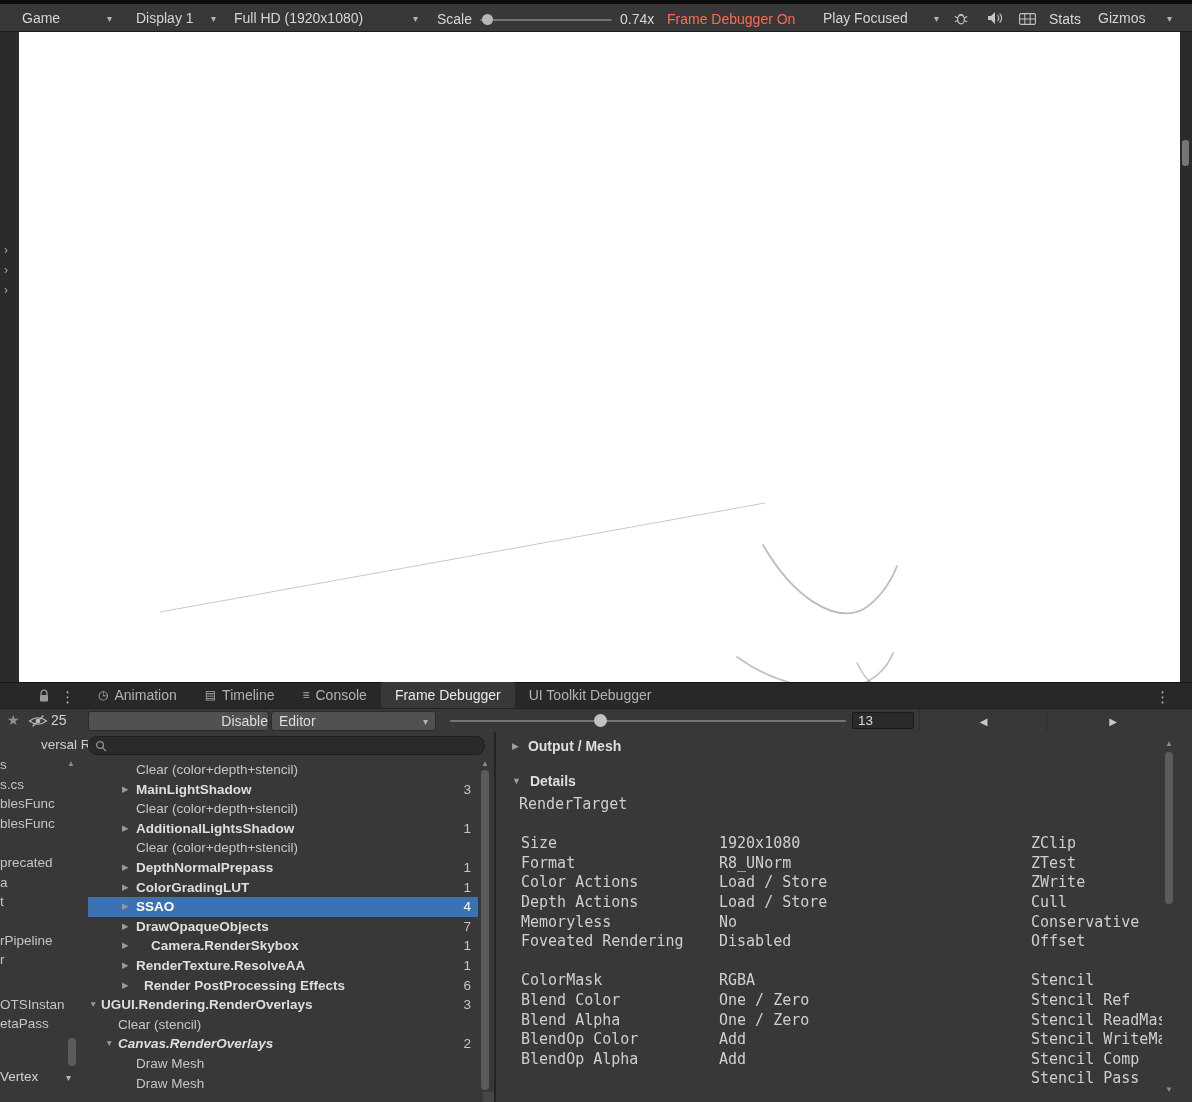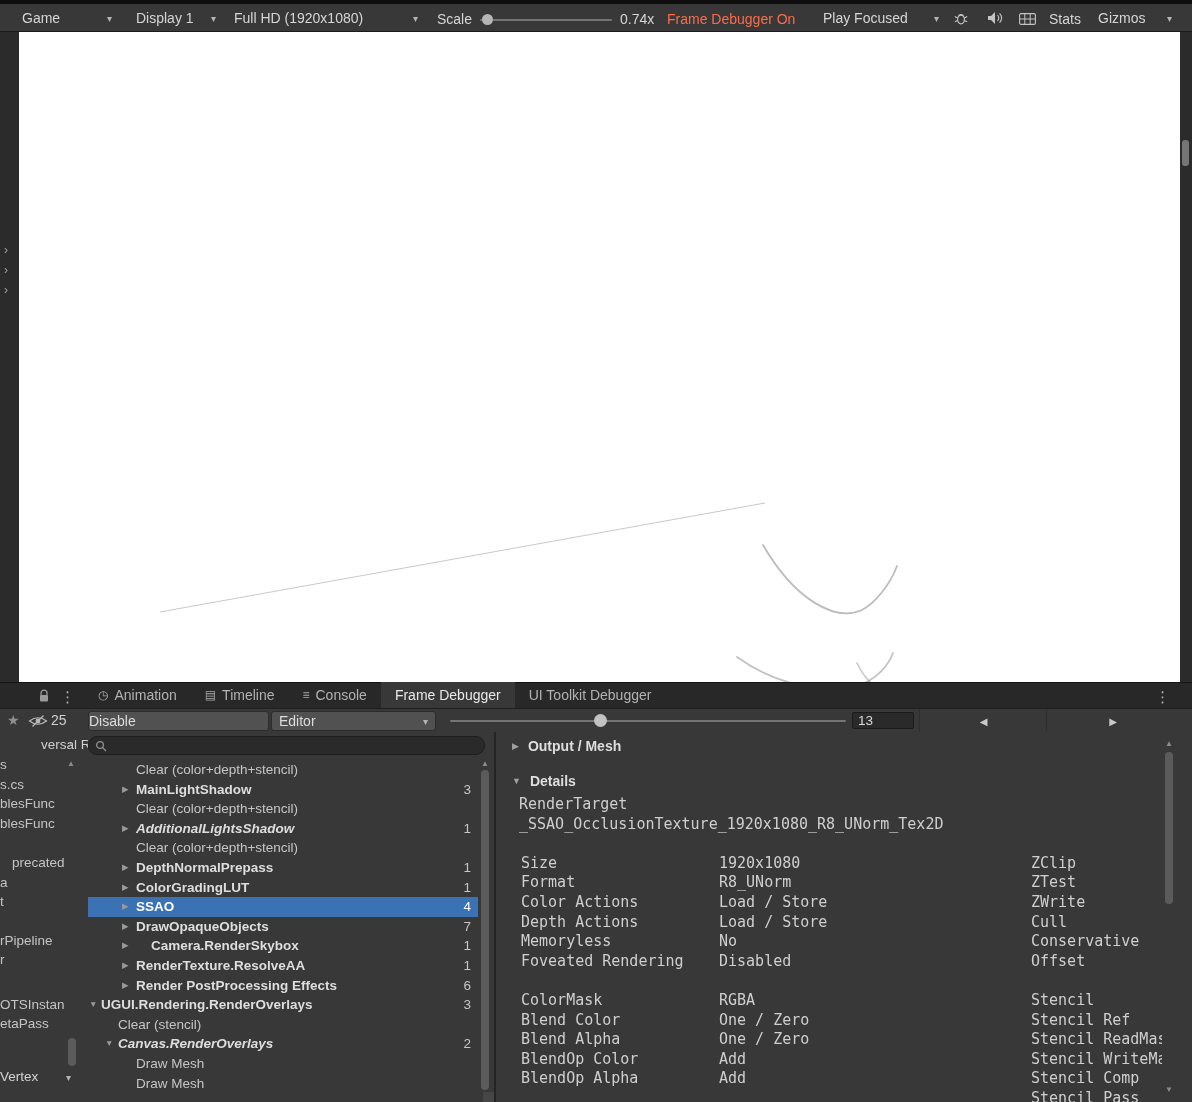--- a/index.html
+++ b/index.html
@@ -24,21 +24,21 @@
   .v-thumb{background:#757575;border-radius:3px;}
   
   .tab-bar{left:0;top:682px;width:1192px;height:26px;background:#282828;border-top:1px solid #151515;box-sizing:border-box;}
   .tabs{left:84px;top:682px;height:26px;display:flex;align-items:stretch;}
   .tab{display:flex;align-items:center;gap:6px;padding:0 14px;font-size:14px;color:#b2b2b2;white-space:nowrap;}
   .tab.active{background:#383838;color:#e9e9e9;}
   .tab-icon{font-size:12px;color:#a6a6a6;}
   .kebab{font-size:15px;color:#b0b0b0;}
   
   .fd-toolbar{left:0;top:708px;width:1192px;height:24px;background:#383838;border-top:1px solid #1f1f1f;box-sizing:border-box;}
-  .btn{background:#515151;border:1px solid #2c2c2c;border-radius:3px;display:flex;align-items:center;justify-content:flex-start;
+  .btn{background:#515151;border:1px solid #2c2c2c;border-radius:3px;display:flex;align-items:center;justify-content:flex-end;
        font-size:14px;color:#dcdcdc;box-sizing:border-box;}
   .dd-btn{justify-content:space-between;padding:0 7px;}
   .num-field{background:#2a2a2a;border:1px solid #1a1a1a;border-radius:2px;color:#dadada;font-size:13.5px;
              font-family:"Liberation Sans",sans-serif;padding:0 5px;box-sizing:border-box;outline:none;}
   .nav-btn{display:flex;align-items:center;justify-content:center;border-left:1px solid #2e2e2e;font-size:10px;color:#c8c8c8;}
   .mini-ic{color:#8f8f8f;font-size:14px;}
   
   .bg-panel{left:0;top:732px;width:88px;height:370px;background:#383838;overflow:hidden;}
   .frag{position:absolute;left:0;font-size:13.5px;color:#c4c4c4;white-space:nowrap;}
   .breadcrumb{font-size:13.5px;color:#cfcfcf;white-space:nowrap;}
@@ -214,21 +214,21 @@
     <span class="abs breadcrumb" style="left:0;top:5px;padding-left:41px;">versal RP</span>
     <span class="abs" style="left:68px;top:5px;font-size:12px;color:#9a9a9a;">›</span>
     <span class="abs sb-arrow" style="left:67px;top:28px;">▲</span>
     <div class="abs sb-thumb" style="left:68px;top:306px;width:8px;height:28px;"></div>
     <span class="abs frag" style="top:337px;color:#d4d4d4;">Vertex</span>
     <span class="abs caret" style="left:60px;top:340px;">▾</span>
   <span class="frag" style="top: 25px;">s</span>
       <span class="frag" style="top: 45px;">s.cs</span>
       <span class="frag" style="top: 64px;">blesFunc</span>
       <span class="frag" style="top: 84px;">blesFunc</span>
-      <span class="frag" style="top: 123px; padding-left: 12px;">precated</span>
+      <span class="frag" style="top: 123px;">precated</span>
       <span class="frag" style="top: 143px;">a</span>
       <span class="frag" style="top: 162px;">t</span>
       <span class="frag" style="top: 201px;">rPipeline</span>
       <span class="frag" style="top: 220px;">r</span>
       <span class="frag" style="top: 265px;">OTSInstan</span>
       <span class="frag" style="top: 284px;">etaPass</span>
     </div>
 
   <div class="abs search-box">
     <svg width="12" height="12" viewBox="0 0 12 12">
@@ -244,21 +244,21 @@
       <div class="tree-row bold">
         <span class="arrow" style="left: 34px;">▶</span>
         <span class="lbl" style="left: 48px;">MainLightShadow</span>
         <span class="cnt">3</span>
       </div>
       <div class="tree-row">
         <span class="lbl" style="left: 48px;">Clear (color+depth+stencil)</span>
       </div>
       <div class="tree-row bold">
         <span class="arrow" style="left: 34px;">▶</span>
-        <span class="lbl" style="left: 48px; font-style: italic;">AdditionalLightsShadow</span>
+        <span class="lbl" style="left: 48px;">AdditionalLightsShadow</span>
         <span class="cnt">1</span>
       </div>
       <div class="tree-row">
         <span class="lbl" style="left: 48px;">Clear (color+depth+stencil)</span>
       </div>
       <div class="tree-row bold">
         <span class="arrow" style="left: 34px;">▶</span>
         <span class="lbl" style="left: 48px;">DepthNormalPrepass</span>
         <span class="cnt">1</span>
       </div>
@@ -282,21 +282,21 @@
         <span class="lbl" style="left: 63px;">Camera.RenderSkybox</span>
         <span class="cnt">1</span>
       </div>
       <div class="tree-row bold">
         <span class="arrow" style="left: 34px;">▶</span>
         <span class="lbl" style="left: 48px;">RenderTexture.ResolveAA</span>
         <span class="cnt">1</span>
       </div>
       <div class="tree-row bold">
         <span class="arrow" style="left: 34px;">▶</span>
-        <span class="lbl" style="left: 48px;">Render PostProcessing Effects</span>
+        <span class="lbl" style="left: 56px;">Render PostProcessing Effects</span>
         <span class="cnt">6</span>
       </div>
       <div class="tree-row bold">
         <span class="arrow" style="left: 1px;">▼</span>
         <span class="lbl" style="left: 13px;">UGUI.Rendering.RenderOverlays</span>
         <span class="cnt">3</span>
       </div>
       <div class="tree-row">
         <span class="lbl" style="left: 30px;">Clear (stencil)</span>
       </div>
@@ -323,21 +323,20 @@
     <div class="d-header" style="top:1px;">
       <span class="fold">▶</span>
       <span class="htxt">Output / Mesh</span>
     </div>
     <div class="d-header" style="top:36px;">
       <span class="fold">▼</span>
       <span class="htxt">Details</span>
     </div>
     <div class="mono">
       <div class="mline pad-line">RenderTarget</div>
-      <div class="mline pad-line">_SSAO_OcclusionTexture_1920x1080_R8_UNorm_Tex2D</div>
       <div class="mline"></div>
       <div>
           <div class="mline"><span class="d-label">Size</span><span class="d-value">1920x1080</span><span class="d-right">ZClip</span></div>
           <div class="mline"><span class="d-label">Format</span><span class="d-value">R8_UNorm</span><span class="d-right">ZTest</span></div>
           <div class="mline"><span class="d-label">Color Actions</span><span class="d-value">Load / Store</span><span class="d-right">ZWrite</span></div>
           <div class="mline"><span class="d-label">Depth Actions</span><span class="d-value">Load / Store</span><span class="d-right">Cull</span></div>
           <div class="mline"><span class="d-label">Memoryless</span><span class="d-value">No</span><span class="d-right">Conservative</span></div>
           <div class="mline"><span class="d-label">Foveated Rendering</span><span class="d-value">Disabled</span><span class="d-right">Offset</span></div>
           <div class="mline"></div>
           <div class="mline"><span class="d-label">ColorMask</span><span class="d-value">RGBA</span><span class="d-right">Stencil</span></div>

